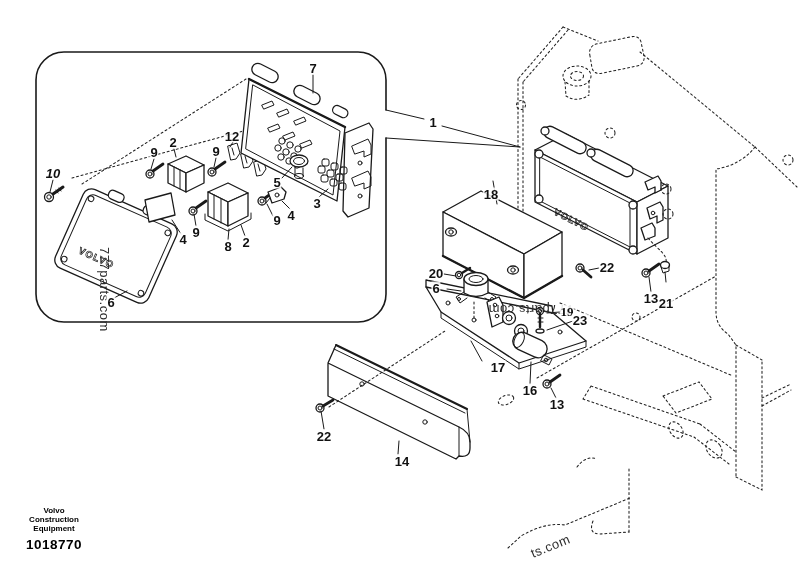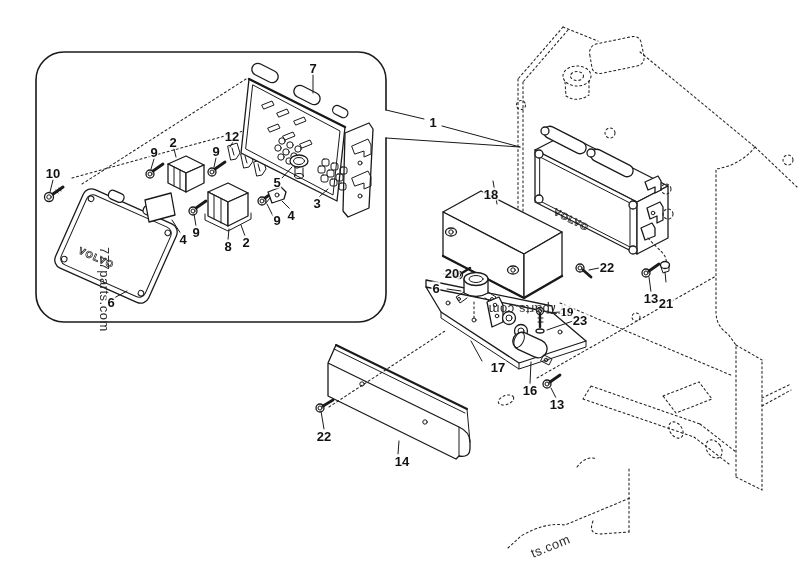--- a/index.html
+++ b/index.html
@@ -359,40 +359,45 @@
   <text class="wm" transform="translate(573,305) rotate(180)">777parts.com</text>
   <text class="wm" transform="translate(533,558) rotate(-22)">ts.com</text>
 </svg>
 
 <div>
       <div class="callout" style="left: 313px; top: 68px;">7</div>
       <div class="callout" style="left: 232px; top: 136px;">12</div>
       <div class="callout" style="left: 173px; top: 142px;">2</div>
       <div class="callout" style="left: 154px; top: 152px;">9</div>
       <div class="callout" style="left: 216px; top: 151px;">9</div>
-      <div class="callout" style="left: 53px; top: 173px;">10</div>
+      <div class="callout" style="left: 53px; top: 173px; font-style: italic;">10</div>
       <div class="callout" style="left: 277px; top: 182px;">5</div>
       <div class="callout" style="left: 317px; top: 203px;">3</div>
       <div class="callout" style="left: 291px; top: 215px;">4</div>
       <div class="callout" style="left: 277px; top: 220px;">9</div>
       <div class="callout" style="left: 196px; top: 232px;">9</div>
       <div class="callout" style="left: 183px; top: 239px;">4</div>
       <div class="callout" style="left: 228px; top: 246px;">8</div>
       <div class="callout" style="left: 246px; top: 242px;">2</div>
       <div class="callout" style="left: 111px; top: 302px;">6</div>
       <div class="callout" style="left: 433px; top: 122px;">1</div>
       <div class="callout" style="left: 491px; top: 172px; margin-top: 22px;">18</div>
-      <div class="callout" style="left: 452px; top: 273px;">20</div>
+      <div class="callout" style="left: 436px; top: 273px;">20</div>
       <div class="callout" style="left: 436px; top: 288px;">6</div>
       <div class="callout" style="left: 482px; top: 367px; margin-left: 16px;">17</div>
       <div class="callout" style="left: 530px; top: 390px;">16</div>
       <div class="callout" style="left: 557px; top: 404px;">13</div>
       <div class="callout" style="left: 567px; top: 311px; font-family: Liberation Serif, serif;">19</div>
       <div class="callout" style="left: 580px; top: 320px;">23</div>
       <div class="callout" style="left: 607px; top: 267px;">22</div>
       <div class="callout" style="left: 666px; top: 288px; margin-top: 15px;">21</div>
       <div class="callout" style="left: 651px; top: 298px;">13</div>
       <div class="callout" style="left: 324px; top: 436px;">22</div>
       <div class="callout" style="left: 402px; top: 461px;">14</div>
     </div>
 
-
+<div id="footer">
+  <div class="co">Volvo Construction</div>
+  <div class="co">Equipment</div>
+  <div class="num">1018770</div>
 </div>
 
+</div>
+
 </body></html>

